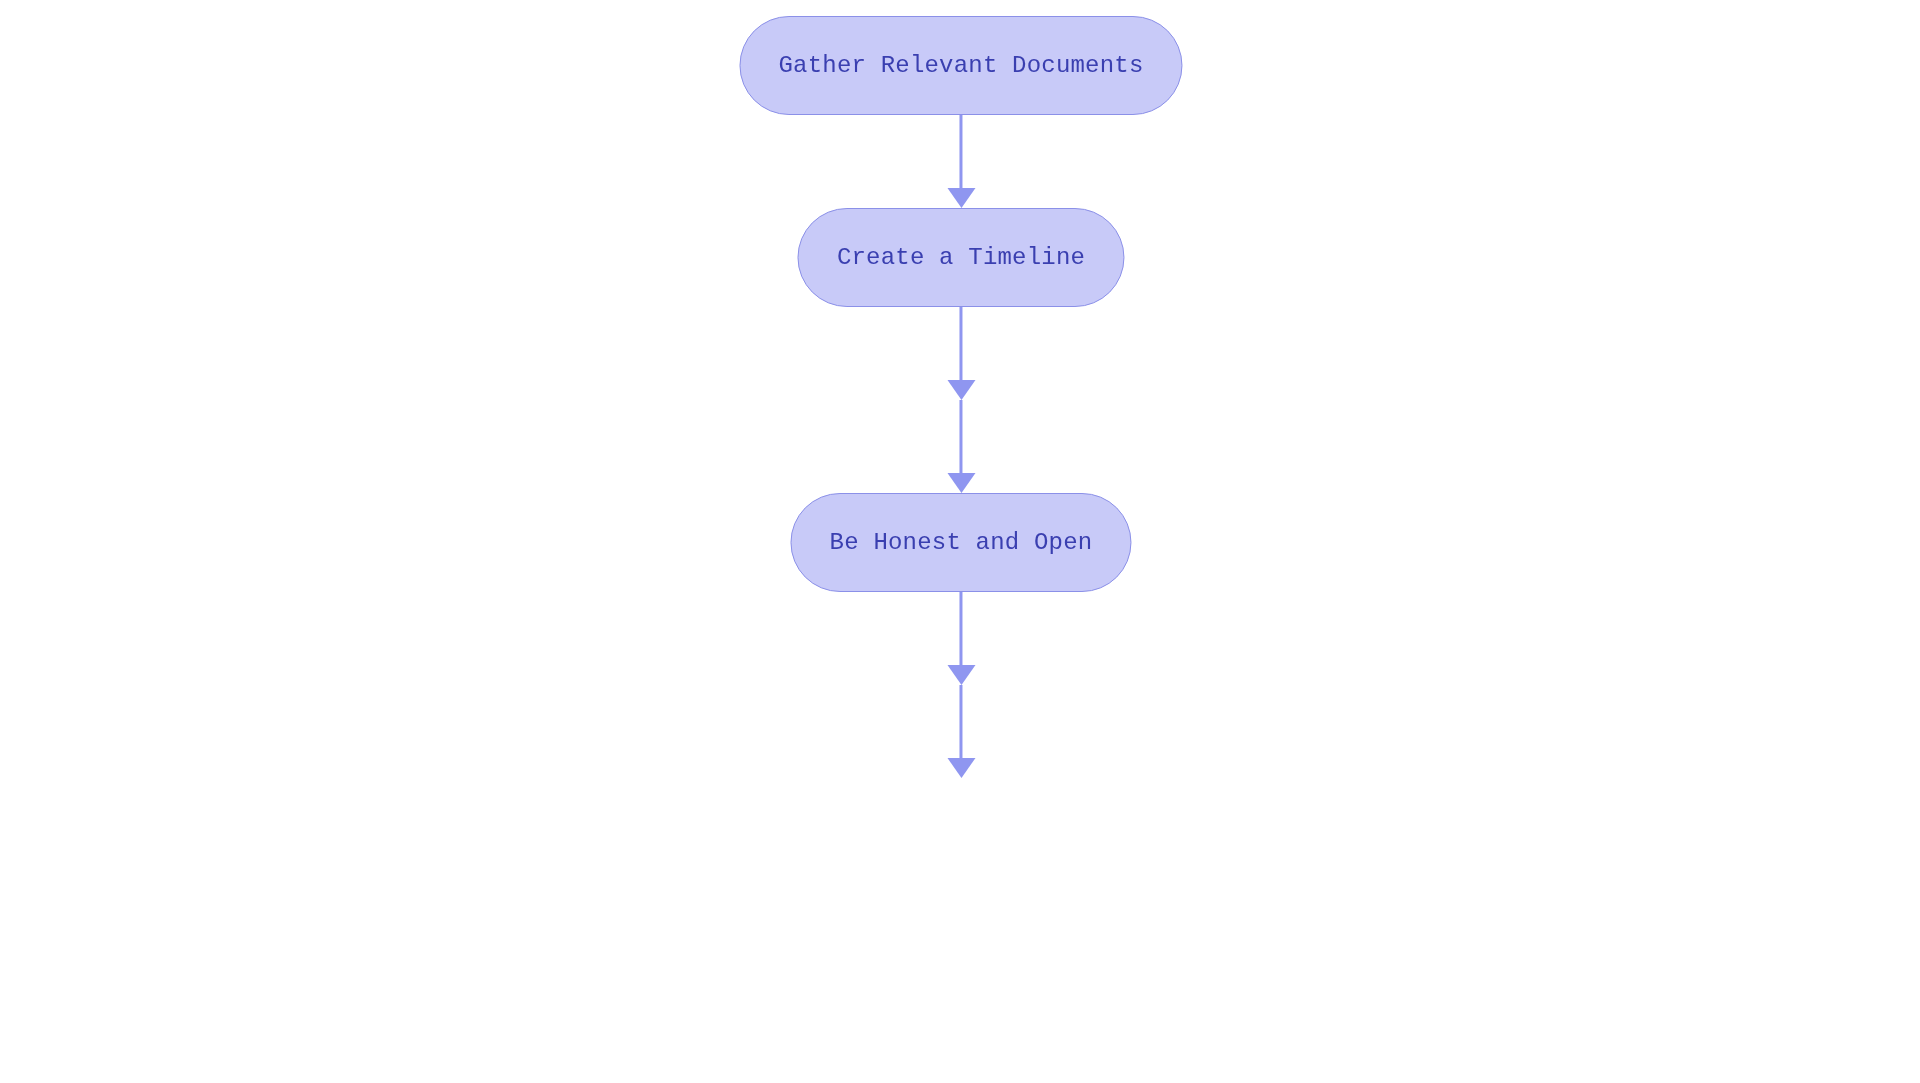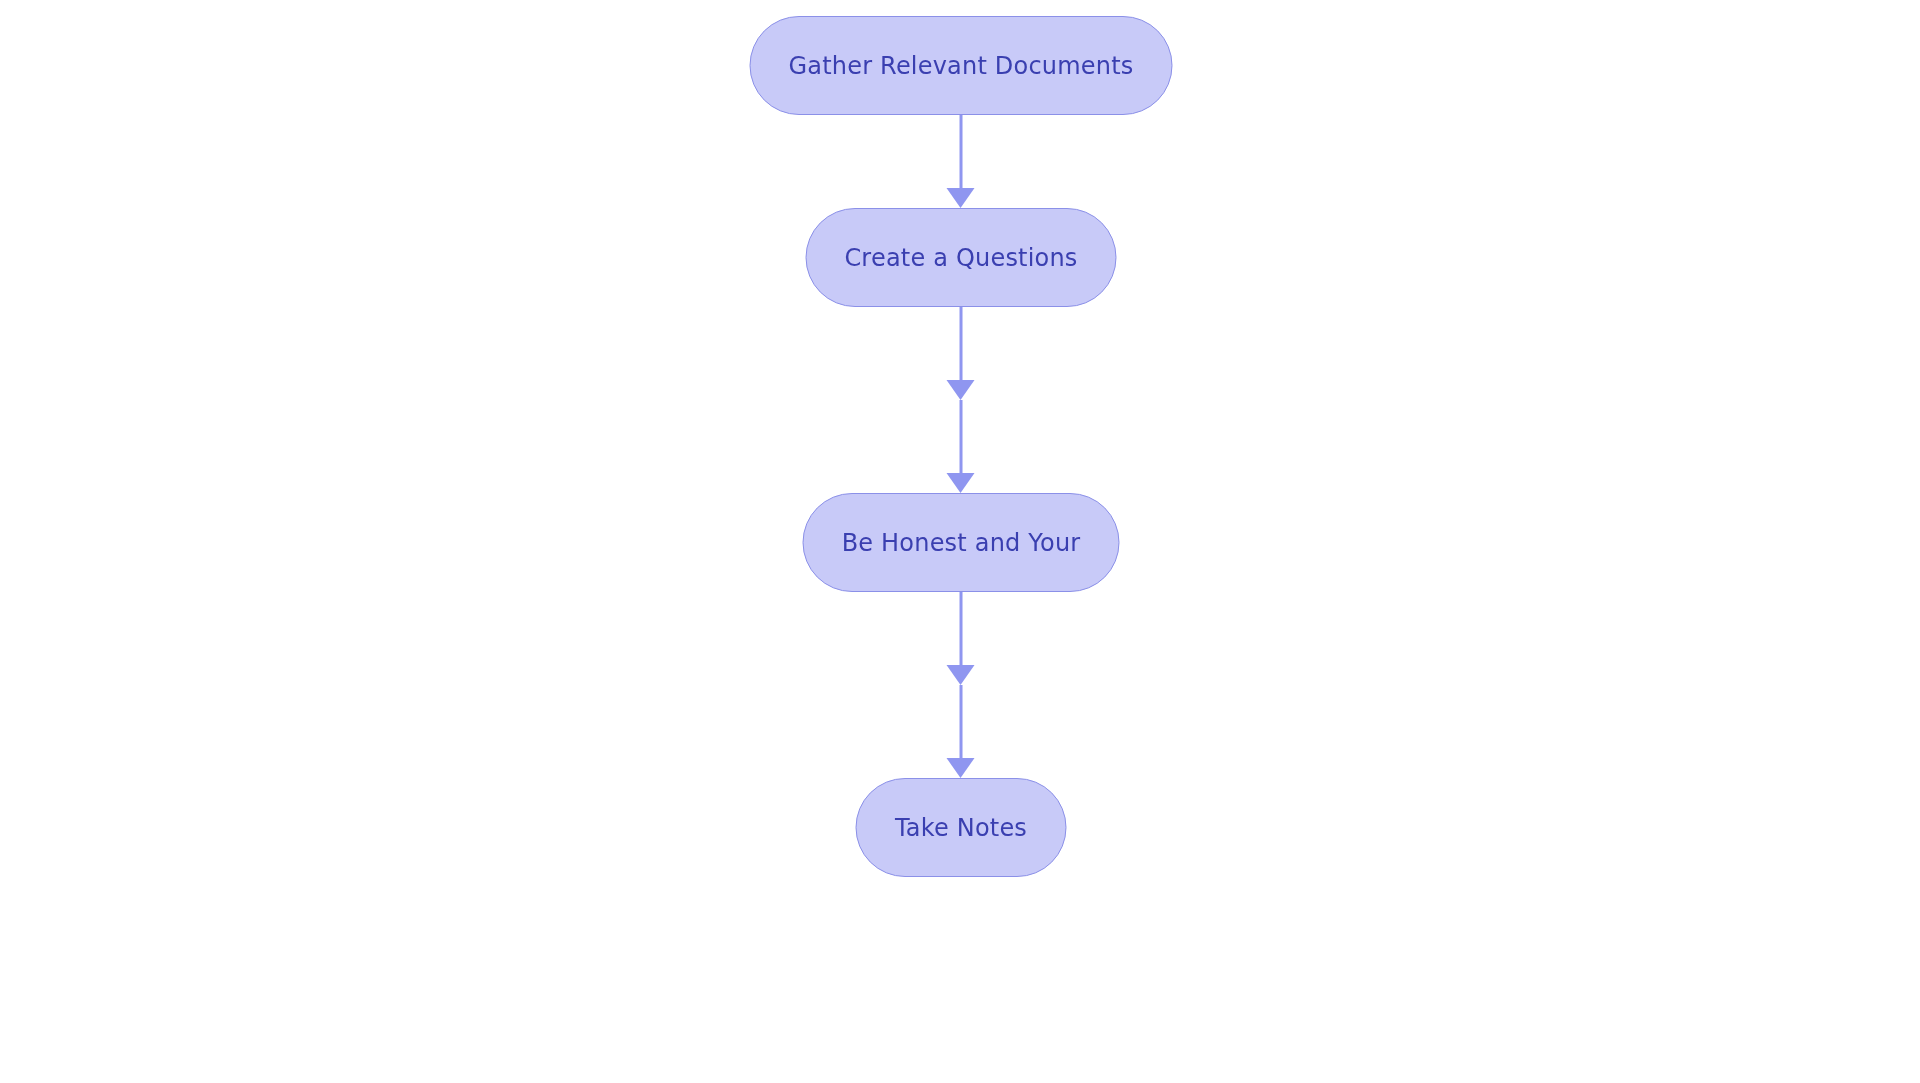--- a/index.html
+++ b/index.html
@@ -10,20 +10,21 @@
     background: var(--background, #ffffff);
     overflow: hidden;
     font-family: "DejaVu Sans", "Liberation Sans", sans-serif;
   }
 
   .canvas {
     position: relative;
     width: 1920px;
     height: 1083px;
     background: var(--background, #ffffff);
+    font-family: Liberation Mono, monospace;
   }
 
   .flow-column {
     position: absolute;
     top: 16px;
     left: 961px;
     transform: translateX(-50%);
     display: flex;
     flex-direction: column;
     align-items: center;
@@ -88,47 +89,44 @@
     <div class="node n0">
       <span class="node-label">Gather Relevant Documents</span>
     </div>
 
     <div class="connector">
       <div class="connector-line"></div>
       <div class="connector-head"></div>
     </div>
 
     <div class="node n1">
-      <span class="node-label">Create a Questions</span>
+      <span class="node-label">Create a Timeline</span>
     </div>
 
     <div class="connector">
       <div class="connector-line"></div>
       <div class="connector-head"></div>
     </div>
 
 
     <div class="connector">
       <div class="connector-line"></div>
       <div class="connector-head"></div>
     </div>
 
     <div class="node n3">
-      <span class="node-label">Be Honest and Your</span>
+      <span class="node-label">Be Honest and Open</span>
     </div>
 
     <div class="connector">
       <div class="connector-line"></div>
       <div class="connector-head"></div>
     </div>
 
 
     <div class="connector">
       <div class="connector-line"></div>
       <div class="connector-head"></div>
     </div>
 
-    <div class="node n5">
-      <span class="node-label">Take Notes</span>
-    </div>
 
   </div>
 </div>
 
 </body></html>

